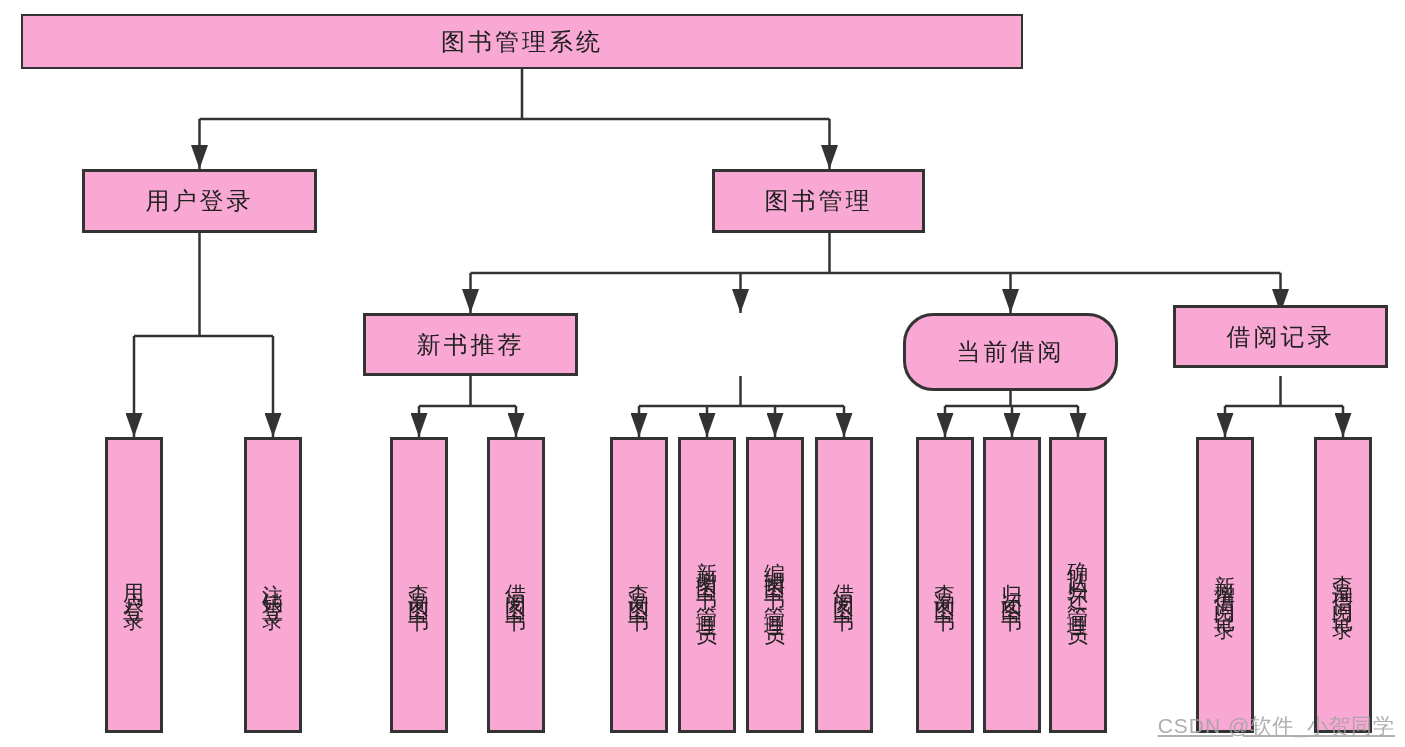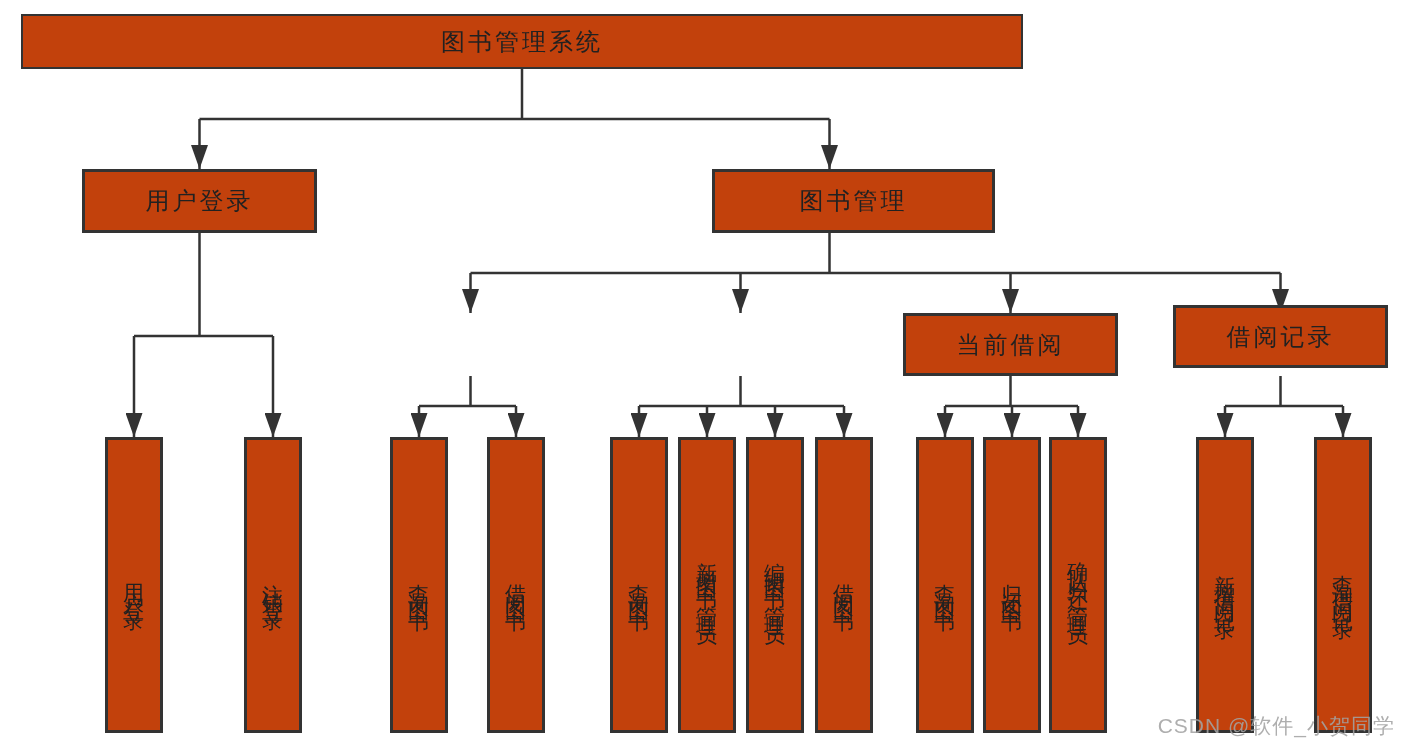--- a/index.html
+++ b/index.html
@@ -17,21 +17,21 @@
   }
   .wires {
     position: absolute;
     left: 0;
     top: 0;
     pointer-events: none;
   }
   .box {
     position: absolute;
     border: 3px solid #333333;
-    background: #c2410c;
+    background: #f9a8d4;
     display: flex;
     align-items: center;
     justify-content: center;
     color: #212121;
     box-sizing: border-box;
   }
   .hbox {
     font-size: 24px;
     letter-spacing: 3px;
     white-space: nowrap;
@@ -47,20 +47,21 @@
   }
   .watermark {
     position: absolute;
     right: 10px;
     bottom: 7px;
     font-size: 21px;
     color: #a3a3a3;
     opacity: 0.88;
     letter-spacing: 1px;
     white-space: nowrap;
+    text-decoration: underline;
   }
 </style>
 </head>
 <body>
 
 <div class="canvas">
 
   <svg class="wires" width="1405" height="747" viewBox="0 0 1405 747">
     <defs>
       <marker id="arrow" markerUnits="userSpaceOnUse" markerWidth="24" markerHeight="17" viewBox="0 0 24 17" refX="24" refY="8.5" orient="auto">
@@ -102,23 +103,24 @@
       <line x1="1012" y1="406" x2="1012" y2="437"></line>
       <line x1="1078" y1="406" x2="1078" y2="437"></line>
       <line x1="1225" y1="406" x2="1225" y2="437"></line>
       <line x1="1343" y1="406" x2="1343" y2="437"></line>
     </g>
   </svg>
 
   <div class="box hbox root" style="left:21px; top:14px; width:1002px; height:55px;">图书管理系统</div>
 
   <div class="box hbox" style="left:82px; top:169px; width:235px; height:64px;">用户登录</div>
-  <div class="box hbox" style="left:712px; top:169px; width:283px; height:64px;">图书管理</div>
+  <div class="box hbox" style="left:712px; top:169px; width:213px; height:64px;">图书管理</div>
 
-  <div class="box hbox" style="left:903px; top:313px; width:215px; height:63px;">当前借阅</div>
+  <div class="box hbox" style="left:363px; top:313px; width:215px; height:63px;">新书推荐</div>
+  <div class="box hbox" style="left:903px; top:313px; width:215px; height:78px;border-radius:30px;">当前借阅</div>
   <div class="box hbox" style="left:1173px; top:305px; width:215px; height:63px;">借阅记录</div>
 
   <div class="box leaf" style="left:105px; top:437px; width:58px; height:296px;">用户登录</div>
   <div class="box leaf" style="left:244px; top:437px; width:58px; height:296px;">注销登录</div>
 
   <div class="box leaf" style="left:390px; top:437px; width:58px; height:296px;">查询图书</div>
   <div class="box leaf" style="left:487px; top:437px; width:58px; height:296px;">借阅图书</div>
 
   <div class="box leaf" style="left:610px; top:437px; width:58px; height:296px;">查询图书</div>
   <div class="box leaf" style="left:678px; top:437px; width:58px; height:296px;">新增图书（管理员）</div>

